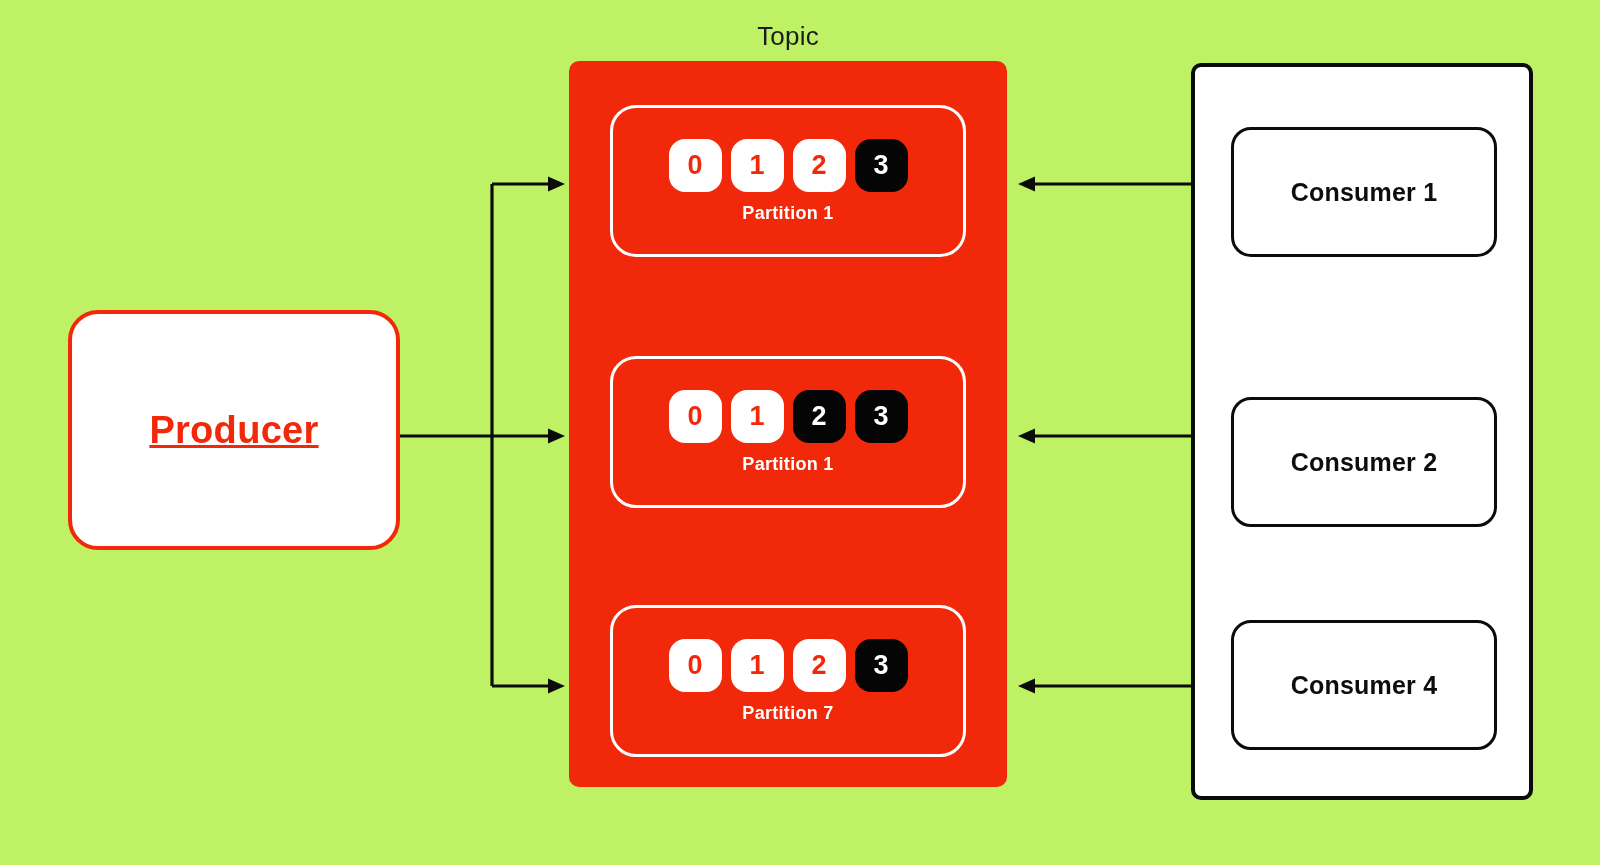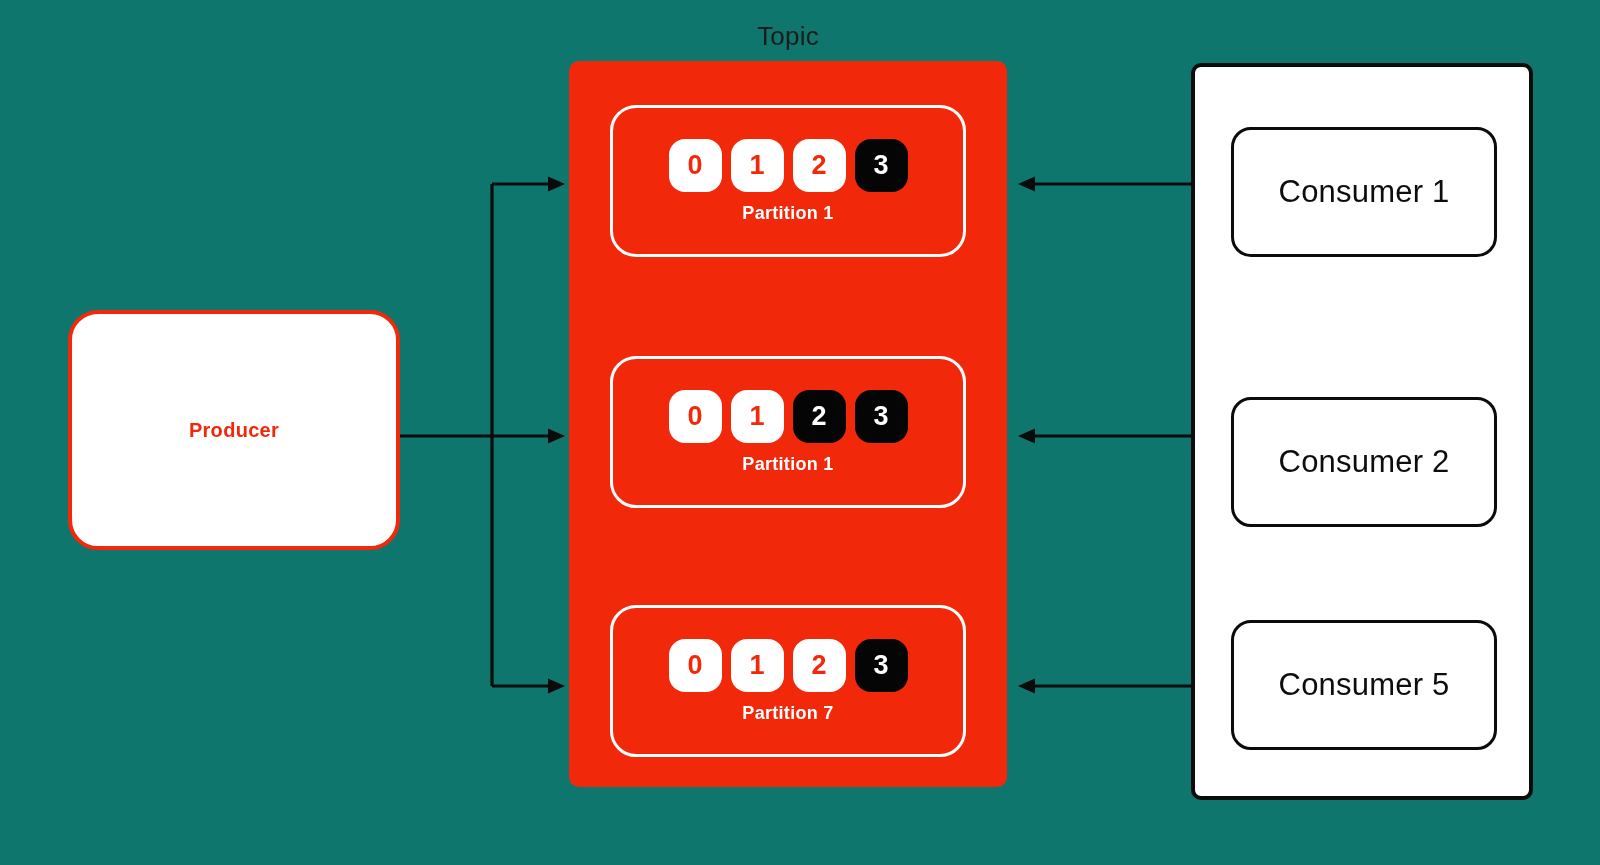--- a/index.html
+++ b/index.html
@@ -6,21 +6,21 @@
     --accent-red:#F2280A;
     --chip-black:#050505;
     --line-black:#0b0b0b;
   }
   *{margin:0;padding:0;box-sizing:border-box;}
   html,body{background:#ffffff;}
   body{
     font-family:"Liberation Sans","DejaVu Sans",sans-serif;
     width:1600px;height:865px;overflow:hidden;
   }
-  .canvas{position:relative;width:1600px;height:865px;background:#0f766e;}
+  .canvas{position:relative;width:1600px;height:865px;background:#bef264;}
 
   
   .topic-title{
     position:absolute;left:569px;top:21px;width:438px;
     text-align:center;font-size:26px;font-weight:400;color:#1c1c1c;
     letter-spacing:.2px;
   }
   .topic-box{
     position:absolute;left:569px;top:61px;width:438px;height:726px;
     background:var(--accent-red);border-radius:10px;
@@ -42,36 +42,36 @@
   }
   .chip[data-state="consumed"]{background:var(--chip-black);color:#ffffff;}
   .partition-label{color:#ffffff;font-size:18px;font-weight:600;letter-spacing:.3px;}
 
   
   .producer-box{
     position:absolute;left:68px;top:310px;width:332px;height:240px;
     background:#ffffff;border:4px solid var(--accent-red);border-radius:30px;
     display:flex;align-items:center;justify-content:center;
   }
-  .producer-label{color:var(--accent-red);font-size:20px;font-weight:700;letter-spacing:.3px;}
+  .producer-label{color:var(--accent-red);font-size:38px;font-weight:700;letter-spacing:.3px;text-decoration:underline;}
 
   
   .consumer-group-box{
     position:absolute;left:1191px;top:63px;width:342px;height:737px;
     background:#ffffff;border:4.5px solid var(--line-black);border-radius:10px;
   }
   .consumer-box{
     position:absolute;left:36px;width:266px;height:130px;
     border:3.5px solid var(--line-black);border-radius:20px;background:#ffffff;
     display:flex;align-items:center;justify-content:center;
   }
   .consumer-box.c1{top:60px;}
   .consumer-box.c2{top:307px;margin-top:23px;}
   .consumer-box.c3{top:553px;}
-  .consumer-label{color:#0d0d0d;font-size:31px;font-weight:400;letter-spacing:.2px;}
+  .consumer-label{color:#0d0d0d;font-size:25px;font-weight:700;letter-spacing:.2px;}
 
   
   .arrows{position:absolute;left:0;top:0;width:1600px;height:865px;pointer-events:none;}
   .arrows line{stroke:var(--line-black);stroke-width:3.2px;}
   .arrows polygon{fill:var(--line-black);}
 </style>
 </head>
 <body>
 
 <div class="canvas">
@@ -116,21 +116,21 @@
   </div>
 
   <div class="consumer-group-box">
     <div class="consumer-box c1">
       <span class="consumer-label">Consumer 1</span>
     </div>
     <div class="consumer-box c2">
       <span class="consumer-label">Consumer 2</span>
     </div>
     <div class="consumer-box c3">
-      <span class="consumer-label">Consumer 5</span>
+      <span class="consumer-label">Consumer 4</span>
     </div>
   </div>
 
   <svg class="arrows" viewBox="0 0 1600 865" xmlns="http://www.w3.org/2000/svg">
 
     <g>
       <line x1="492" y1="184" x2="492" y2="686"></line>
     </g>
 
     <g>

